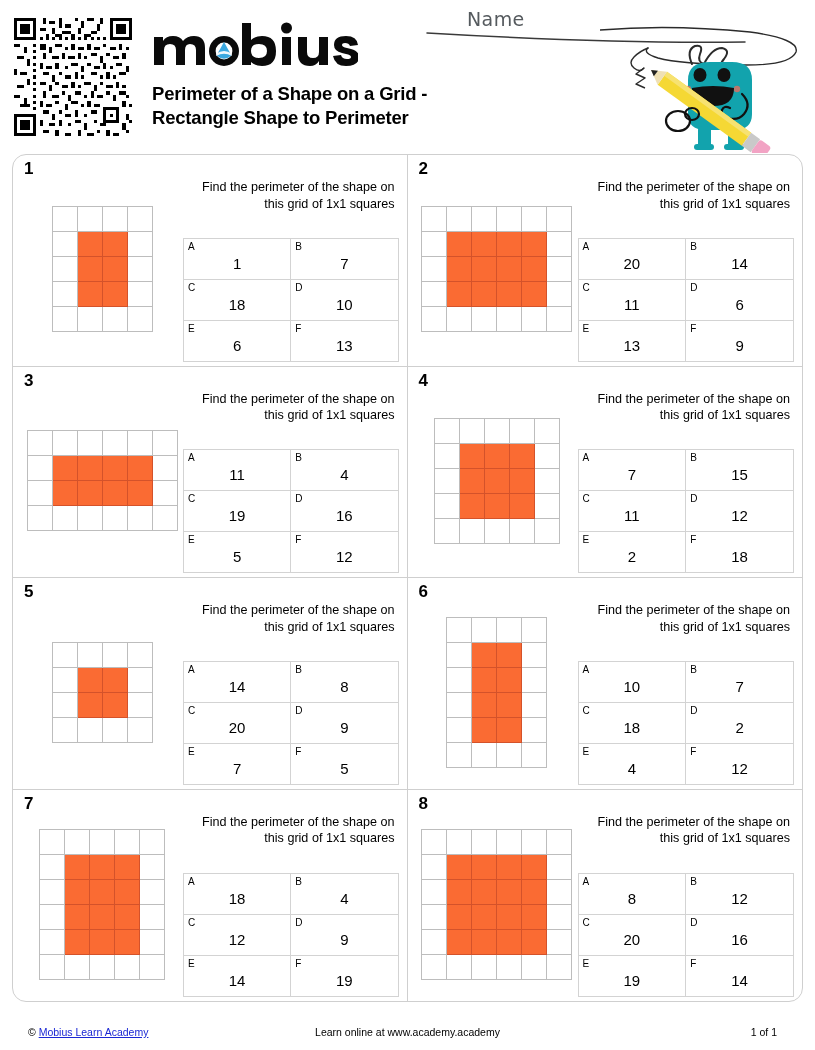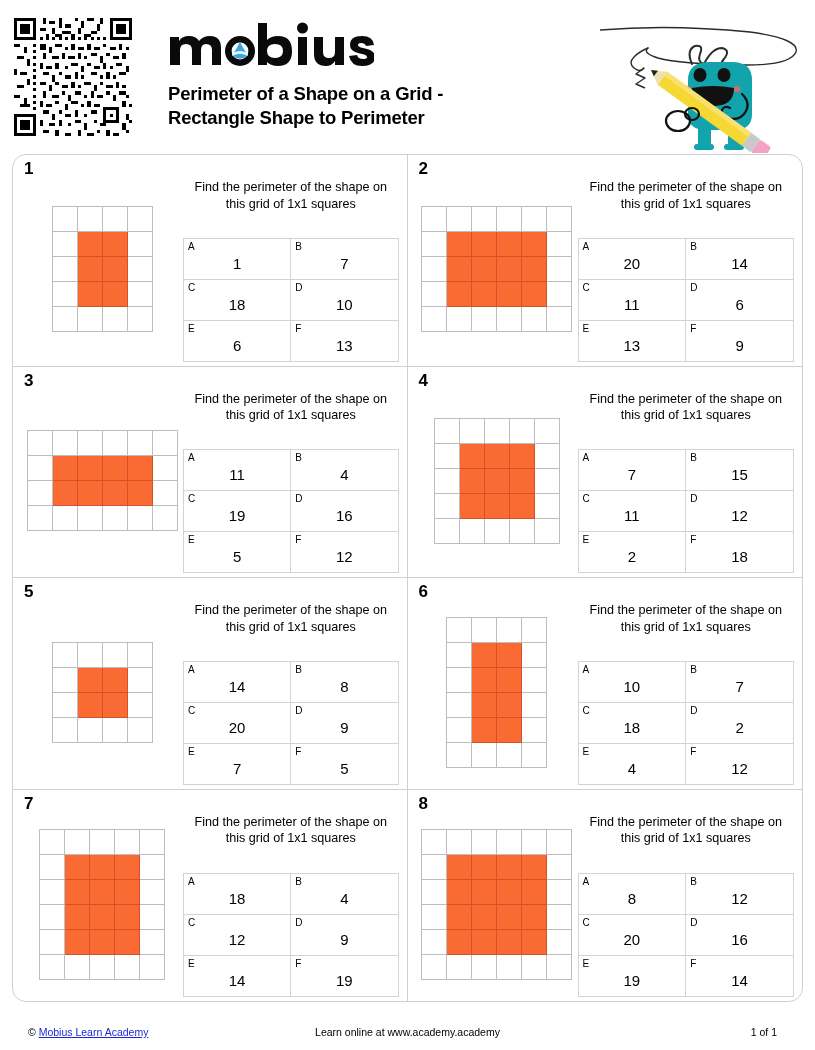--- a/index.html
+++ b/index.html
@@ -24,21 +24,21 @@
   .qr {
     position: absolute;
     left: 14px;
     top: 16px;
     width: 118px;
     height: 122px;
   }
 
   .brand {
     position: absolute;
-    left: 168px;
+    left: 152px;
     top: 18px;
     width: 330px;
   }
 
   .logo-wrap {
     height: 54px;
     display: flex;
     align-items: center;
   }
 
@@ -154,21 +154,21 @@
 
   .right-col {
     flex: 1 1 auto;
     display: flex;
     flex-direction: column;
     height: 100%;
     min-width: 0;
   }
 
   .prompt {
-    text-align: center;
+    text-align: right;
     font-size: 12.6px;
     line-height: 1.32;
     color: #000;
     padding: 2px 4px 0 4px;
     font-family: "Liberation Sans", sans-serif;
   }
 
   .answers {
     margin-top: auto;
     width: 100%;
@@ -452,20 +452,26 @@
         <path d="M72 21 L79.5 34.5 Q72 41 64.5 34.5 Z" fill="#3aa8e0"></path>
         <path d="M64.2 32.6 Q72 27.5 79.8 32.6 L79.8 35 Q72 30.5 64.2 35 Z" fill="#ffffff" opacity="0.92"></path>
       </svg>
     </div>
     <div class="worksheet-title">
       <span>Perimeter of a Shape on a Grid -</span><br>
       <span>Rectangle Shape to Perimeter</span>
     </div>
   </div>
 
+  <div class="name-area">
+    <div class="name-label">Name</div>
+    <svg class="name-rule" width="385" height="16" viewBox="0 0 385 16" aria-hidden="true">
+      <path d="M2 3 Q190 14 320 12" stroke="#3a3a3a" stroke-width="1.5" fill="none" stroke-linecap="round"></path>
+    </svg>
+  </div>
 
   <div class="mascot">
     <svg width="215" height="135" viewBox="0 0 215 135" aria-hidden="true">
 
       <path d="M0 12 Q70 6 150 14 Q200 21 196 34 Q190 48 140 47 Q80 46 58 40 Q42 35 48 30" stroke="#2b2b2b" stroke-width="1.4" fill="none" stroke-linecap="round"></path>
       <path d="M48 30 Q40 33 34 39 Q28 45 34 50 Q40 55 44 50" stroke="#2b2b2b" stroke-width="1.4" fill="none" stroke-linecap="round"></path>
 
       <path d="M44 50 L36 56 L45 60 L36 66 L45 70" stroke="#2b2b2b" stroke-width="1.4" fill="none" stroke-linejoin="round"></path>
 
       <path d="M92 46 Q86 32 95 28 Q104 26 100 36 Q97 44 104 46" stroke="#2b2b2b" stroke-width="2" fill="none" stroke-linecap="round"></path>

